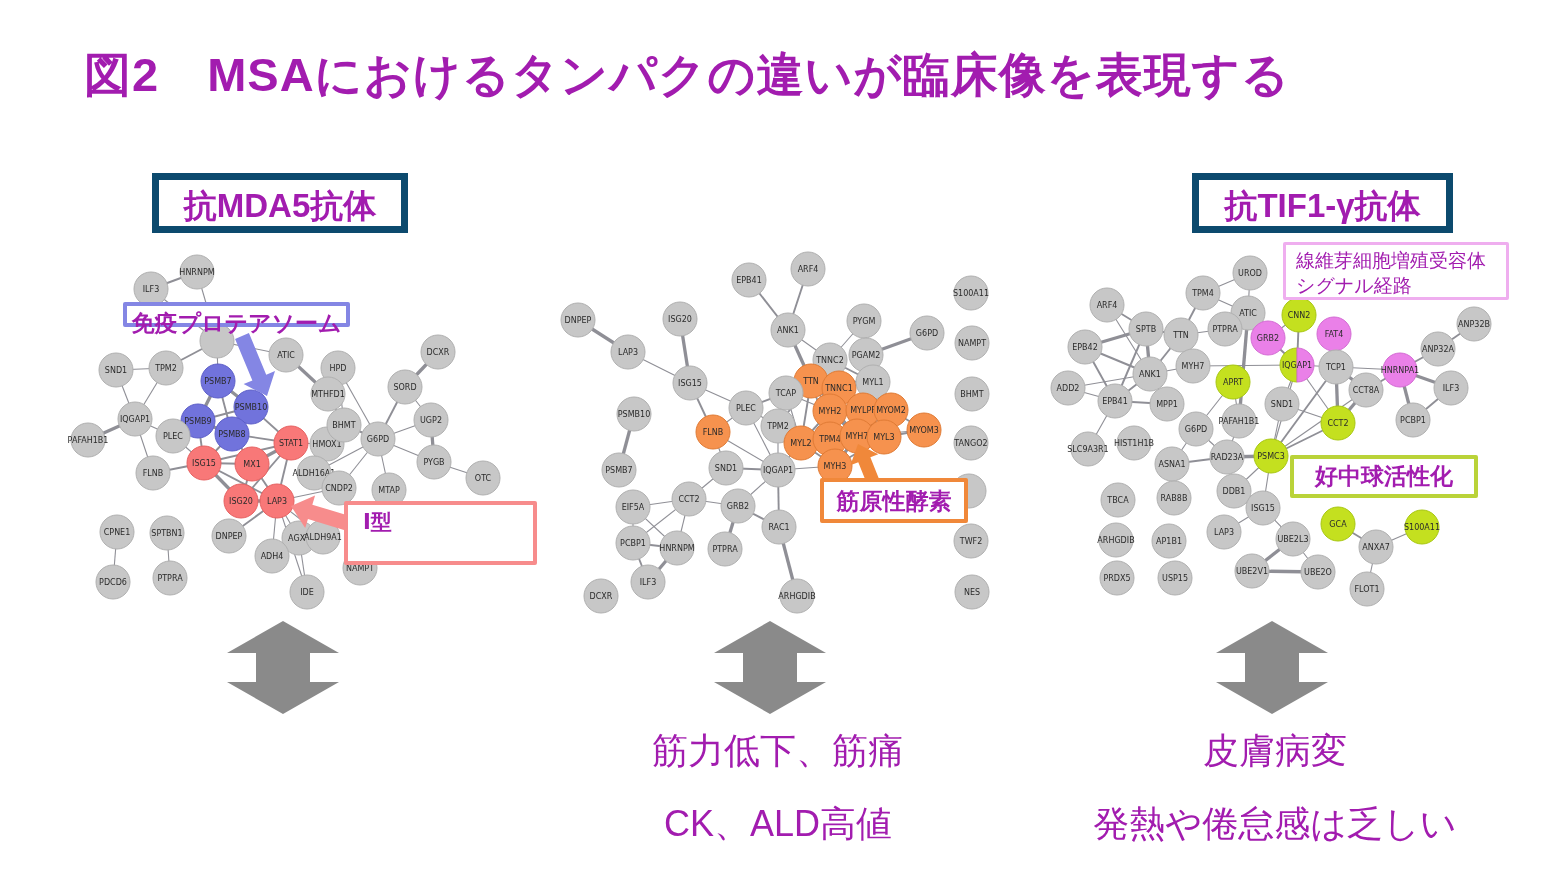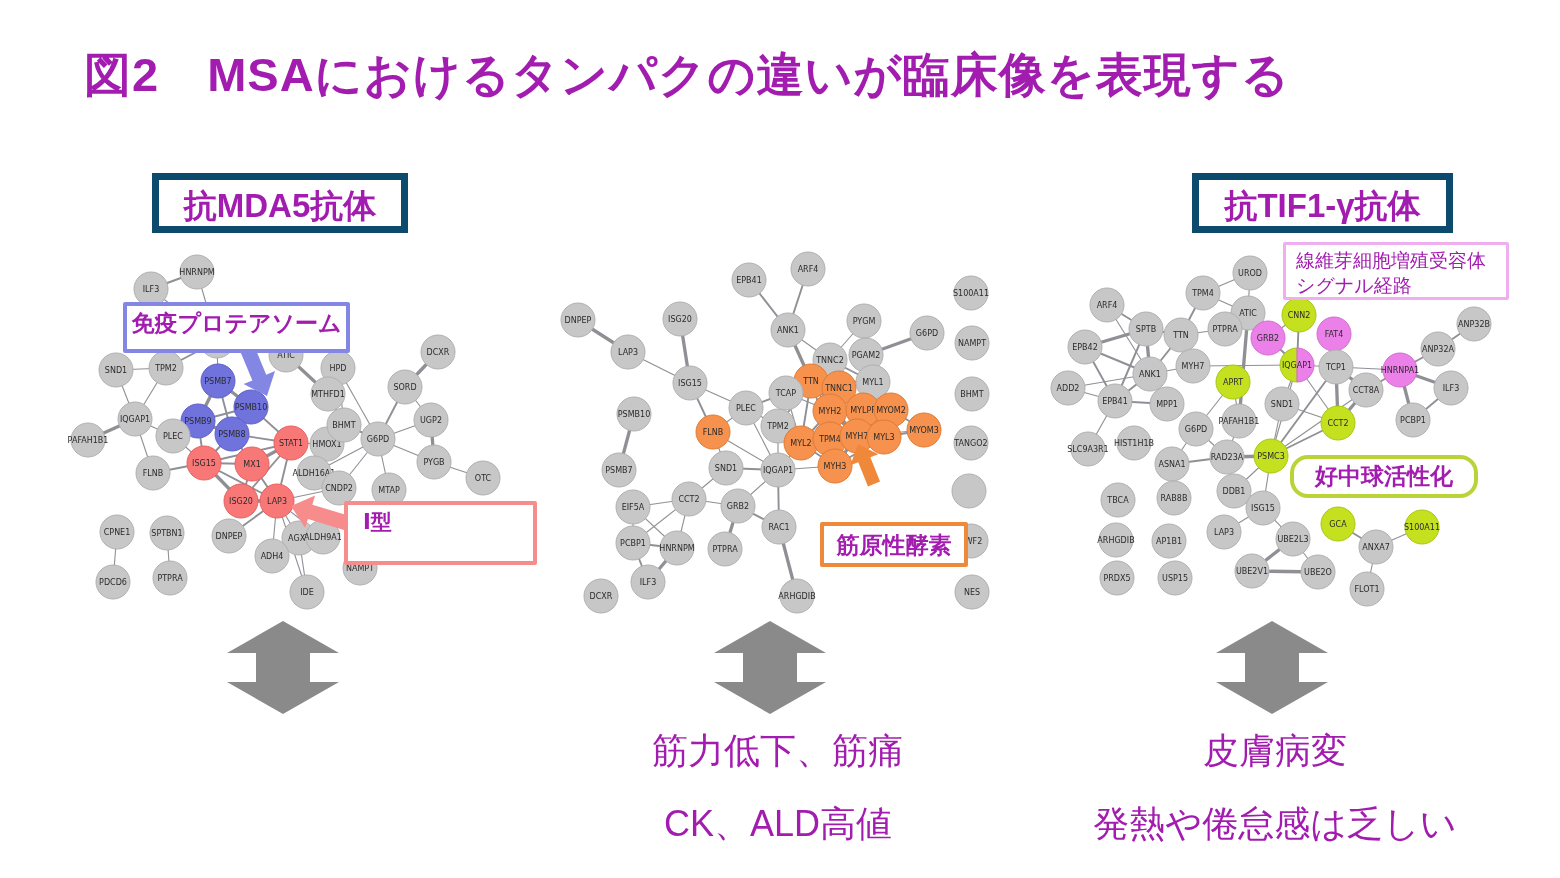--- a/index.html
+++ b/index.html
@@ -515,38 +515,38 @@
       <circle cx="1367" cy="589" r="17" fill="#c7c7c7" stroke="#b0b0b0" stroke-width="1"></circle>
       <text x="1367" y="592" text-anchor="middle" font-size="8px" fill="#2b2b2b" font-family="&quot;DejaVu Sans&quot;, sans-serif">FLOT1</text>
       <polygon points="283,621 339,653 310,653 310,682 339,682 283,714 227,682 256,682 256,653 227,653" fill="#8a8a8a"></polygon>
       <polygon points="770,621 826,653 797,653 797,682 826,682 770,714 714,682 743,682 743,653 714,653" fill="#8a8a8a"></polygon>
       <polygon points="1272,621 1328,653 1299,653 1299,682 1328,682 1272,714 1216,682 1245,682 1245,653 1216,653" fill="#8a8a8a"></polygon>
     </svg>
 
   <div class="hdr" style="left:152px;top:173px;width:256px;height:60px;line-height:52px;">抗MDA5抗体</div>
   <div class="hdr" style="left:1146px;top:173px;width:261px;height:60px;line-height:52px;margin-left:46px;">抗TIF1-γ抗体</div>
 
-  <div class="ann" style="left:123px;top:302px;width:227px;height:51px;border-width:4px;border-color:#8486e4;font-size:23px;font-weight:bold;text-align:center;line-height:34px;">
+  <div class="ann" style="left:123px;top:302px;width:227px;height:25px;border-width:4px;border-color:#8486e4;font-size:23px;font-weight:bold;text-align:center;line-height:34px;">
     <span>免疫プロテアソーム</span>
   </div>
 
   <div class="ann" style="left:344px;top:501px;width:193px;height:64px;border-width:4px;border-color:#f78c8c;font-size:21px;font-weight:bold;text-align:left;padding:3px 8px 0 15px;line-height:27px;">
     <span>Ⅰ型</span>
   </div>
 
-  <div class="ann" style="left:820px;top:478px;width:148px;height:45px;border-width:4px;border-color:#f0883a;font-size:23px;font-weight:bold;text-align:center;line-height:38px;margin-top:44px;">
+  <div class="ann" style="left:820px;top:478px;width:148px;height:45px;border-width:4px;border-color:#f0883a;font-size:23px;font-weight:bold;text-align:center;line-height:38px;">
     <span>筋原性酵素</span>
   </div>
 
   <div class="ann" style="left:1283px;top:242px;width:226px;height:58px;border-width:3px;border-color:#efaeef;font-size:19px;font-weight:normal;text-align:left;padding:3px 16px 0 10px;line-height:25px;">
     <span>線維芽細胞増殖受容体</span>
     <span>シグナル経路</span>
   </div>
 
-  <div class="ann" style="left:1290px;top:455px;width:188px;height:43px;border-width:4px;border-color:#bad339;font-size:23px;font-weight:bold;text-align:center;line-height:35px;border-radius:18px;">
+  <div class="ann" style="left:1290px;top:455px;width:188px;height:43px;border-width:4px;border-color:#bad339;font-size:23px;font-weight:bold;text-align:center;line-height:35px;">
     <span>好中球活性化</span>
   </div>
 
 
   <div class="out" style="left:588px;top:727px;width:380px;">筋力低下、筋痛</div>
   <div class="out" style="left:588px;top:800px;width:380px;">CK、ALD高値</div>
 
   <div class="out" style="left:1030px;top:727px;width:490px;">皮膚病変</div>
   <div class="out" style="left:1030px;top:800px;width:490px;">発熱や倦怠感は乏しい</div>
 

